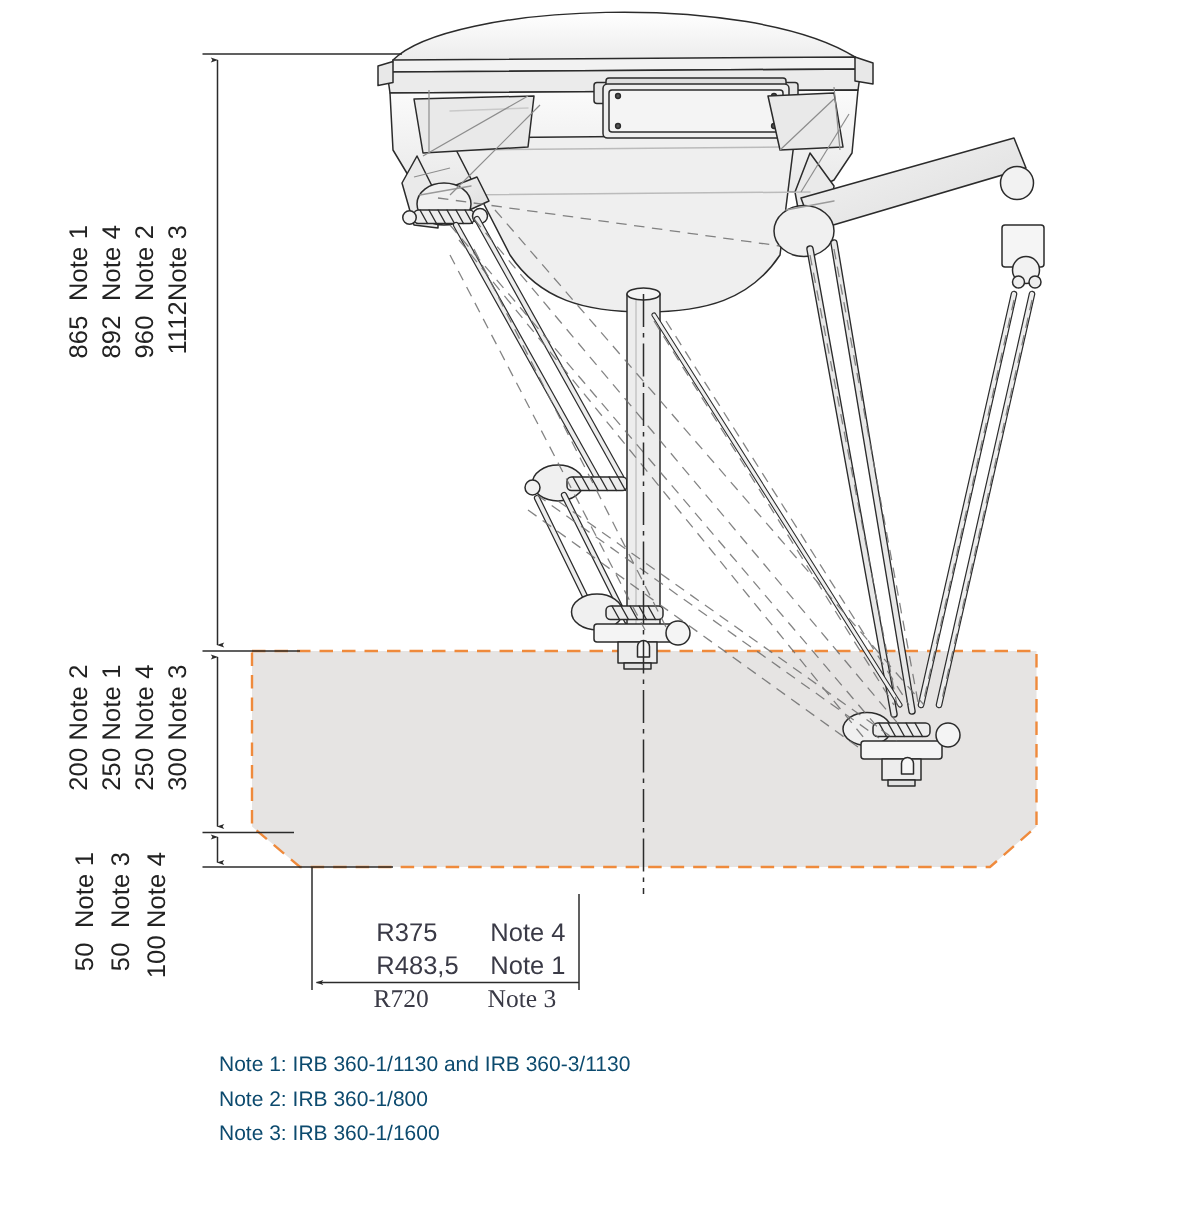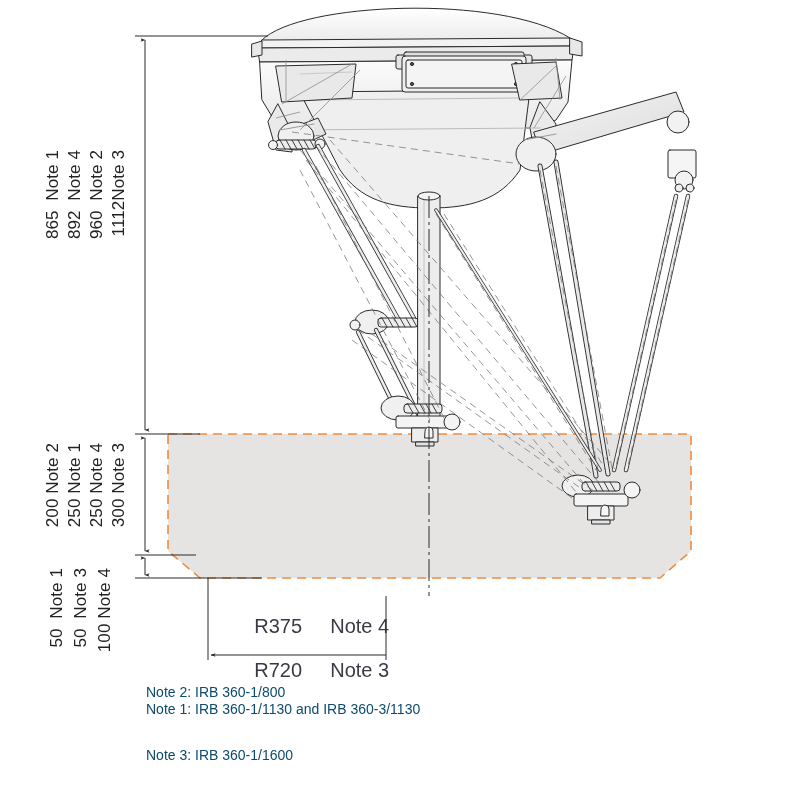--- a/index.html
+++ b/index.html
@@ -4,21 +4,21 @@
 <style>
   html,body{margin:0;padding:0;background:#fff;}
   body{width:800px;height:805px;position:relative;overflow:hidden;
        font-family:"Liberation Sans",sans-serif;color:#2b2b2b;}
   #stage{position:absolute;left:0;top:0;width:800px;height:805px;}
   svg.layer{position:absolute;left:0;top:0;width:800px;height:805px;overflow:visible;}
 
   .vlabel{position:absolute;writing-mode:vertical-rl;transform:rotate(180deg);
           transform-origin:center;white-space:nowrap;font-size:17px;letter-spacing:.1px;
           color:#222;line-height:1;}
-  .rlabel{position:absolute;font-size:20px;color:#3a3a46;white-space:pre;}
+  .rlabel{position:absolute;font-size:17px;color:#3a3a46;white-space:pre;}
   .noteline{position:absolute;font-size:14px;color:#0c4a6e;white-space:nowrap;}
 </style>
 </head>
 <body>
 
 <div id="stage">
 
   <svg class="layer">
     <polygon points="168,434 691,434 691,551 660,578 200,578 168,551" fill="#e6e4e3" stroke="#ef8a3c" stroke-width="1.6" stroke-dasharray="9,6"></polygon>
   </svg>
@@ -244,21 +244,24 @@
   <div class="vlabel" style="left:88px;  top:443px;"><span>250</span>&nbsp;<span>Note 4</span></div>
   <div class="vlabel" style="left:110px; top:443px;"><span>300</span>&nbsp;<span>Note 3</span></div>
 
   <div class="vlabel" style="left:48px;  top:568px;"><span>50</span>&nbsp;&nbsp;<span>Note 1</span></div>
   <div class="vlabel" style="left:72px;  top:568px;"><span>50</span>&nbsp;&nbsp;<span>Note 3</span></div>
   <div class="vlabel" style="left:96px;  top:568px;"><span>100</span>&nbsp;<span>Note 4</span></div>
 
   <div class="rlabel" style="left:232px; top:592px;">
     <span style="display:inline-block;width:76px;">R375</span><span>Note 4</span>
   </div>
-  <div class="rlabel" style="left:232px; top:636px;">
+  <div class="rlabel" style="left:232px; top:614px;">
+    <span style="display:inline-block;width:76px;">R483,5</span><span>Note 1</span>
+  </div>
+  <div class="rlabel" style="left:232px; top:636px;font-family:Liberation Serif, serif;">
     <span style="display:inline-block;width:76px;">R720</span><span>Note 3</span>
   </div>
 
   <div class="noteline" style="left:146px; top:701px;">Note 1: IRB 360-1/1130 and IRB 360-3/1130</div>
-  <div class="noteline" style="left:146px; top:684px;text-align:center;">Note 2: IRB 360-1/800</div>
+  <div class="noteline" style="left:146px; top:724px;text-align:center;">Note 2: IRB 360-1/800</div>
   <div class="noteline" style="left:146px; top:747px;text-align:center;">Note 3: IRB 360-1/1600</div>
 
 </div>
 
 </body></html>

